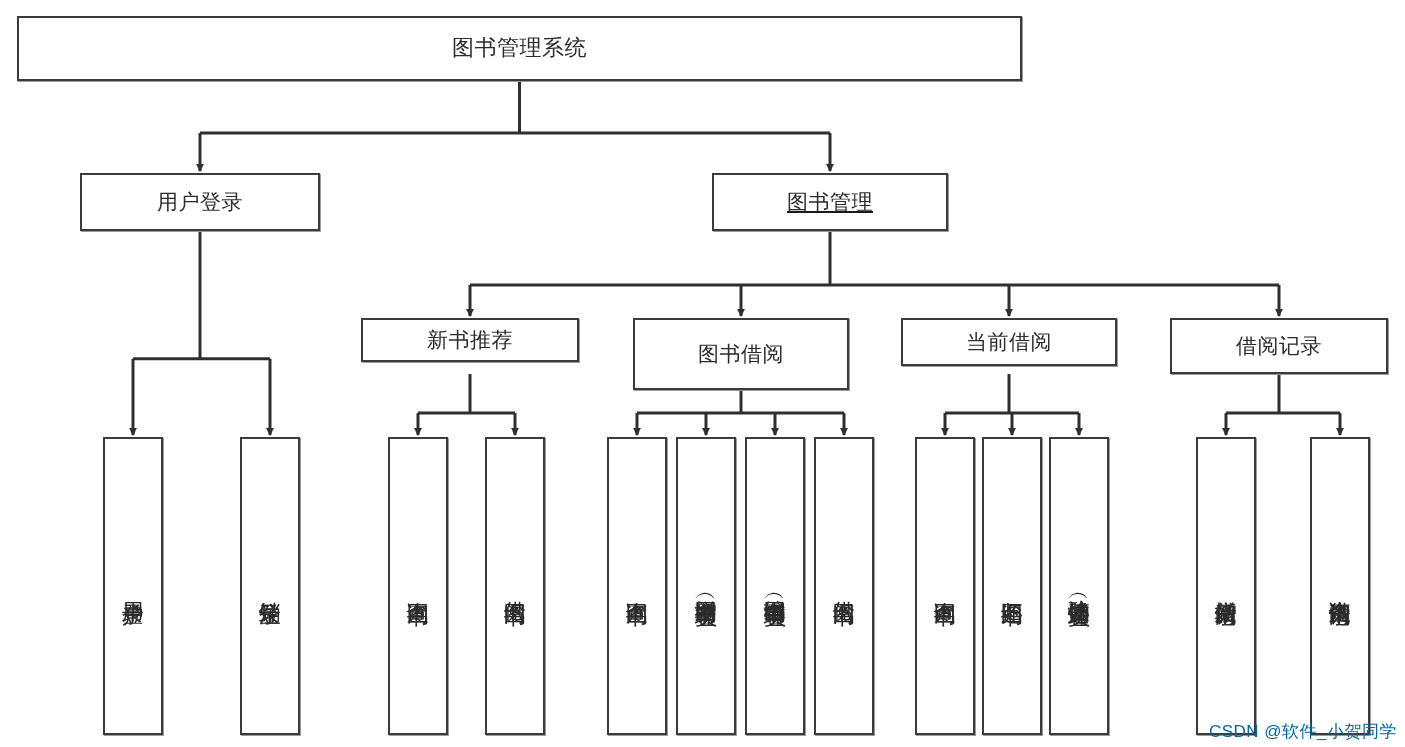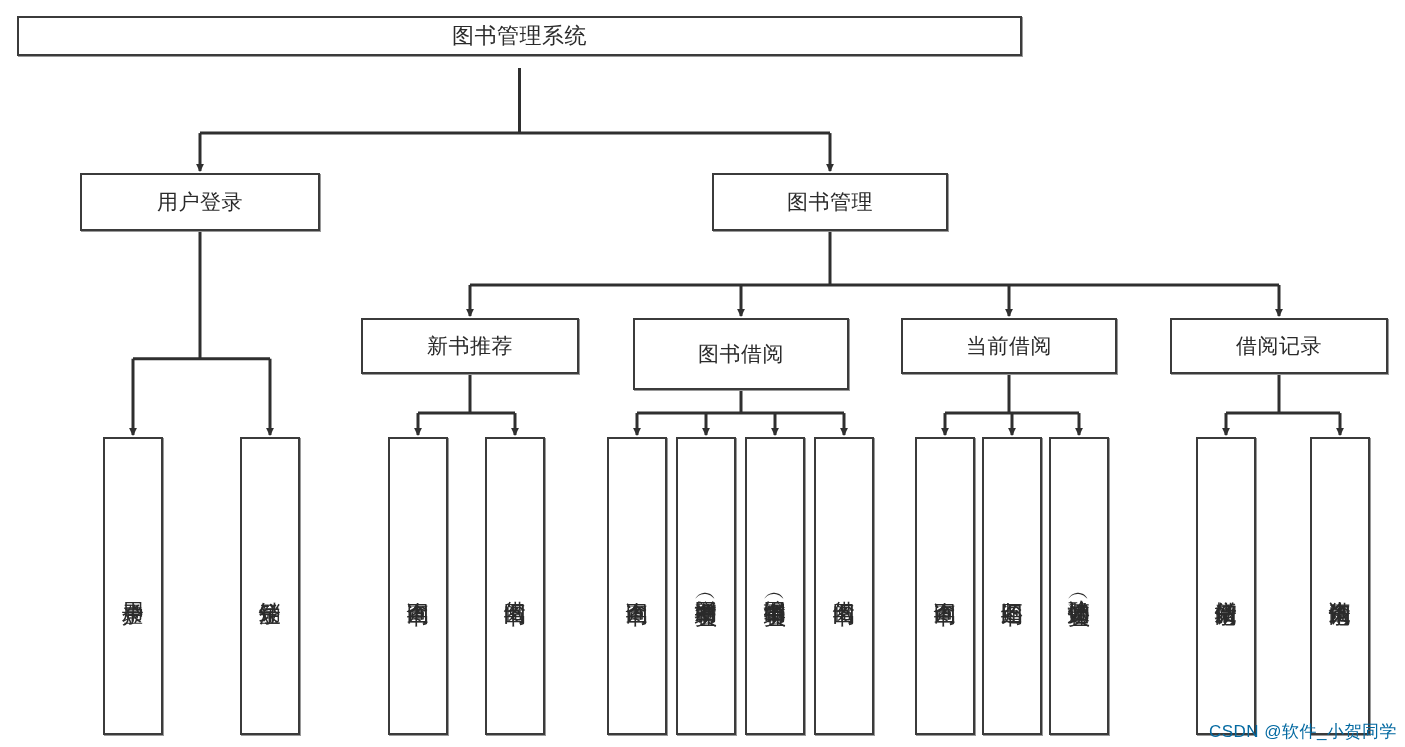--- a/index.html
+++ b/index.html
@@ -75,38 +75,38 @@
         <path d="M945,413.06 L945,435" marker-end="url(#arrowhead)"></path>
         <path d="M1012,413.06 L1012,435" marker-end="url(#arrowhead)"></path>
         <path d="M1079,413.06 L1079,435" marker-end="url(#arrowhead)"></path>
         <path d="M1279,374 L1279,413.06"></path>
         <path d="M1226,413.06 L1340,413.06"></path>
         <path d="M1226,413.06 L1226,435" marker-end="url(#arrowhead)"></path>
         <path d="M1340,413.06 L1340,435" marker-end="url(#arrowhead)"></path>
       </g>
   </svg>
 
-  <div class="node root h" style="left: 17px; top: 16px; width: 1005px; height: 40px;">
+  <div class="node root h" style="left: 17px; top: 16px; width: 1005px; height: 65px;">
     <span class="lbl">图书管理系统</span>
   </div>
 
   <div class="node h" style="left: 80px; top: 173px; width: 240px; height: 58px;">
     <span class="lbl">用户登录</span>
   </div>
-  <div class="node h" style="left: 712px; top: 173px; width: 236px; height: 58px;">
+  <div class="node h" style="left: 712px; top: 173px; width: 236px; height: 58px; text-decoration: underline;">
     <span class="lbl">图书管理</span>
   </div>
 
-  <div class="node h" style="left: 361px; top: 318px; width: 218px; height: 56px;">
+  <div class="node h" style="left: 361px; top: 318px; width: 218px; height: 44px;">
     <span class="lbl">新书推荐</span>
   </div>
   <div class="node h" style="left: 633px; top: 318px; width: 216px; height: 72px;">
     <span class="lbl">图书借阅</span>
   </div>
-  <div class="node h" style="left: 901px; top: 318px; width: 216px; height: 56px;">
+  <div class="node h" style="left: 901px; top: 318px; width: 216px; height: 48px;">
     <span class="lbl">当前借阅</span>
   </div>
   <div class="node h" style="left: 1170px; top: 318px; width: 218px; height: 56px;">
     <span class="lbl">借阅记录</span>
   </div>
 
   <div class="node v" style="left: 103px; top: 437px; width: 60px; height: 298px;">
     <span class="lbl">用户登录</span>
   </div>
   <div class="node v" style="left: 240px; top: 437px; width: 60px; height: 298px;">

